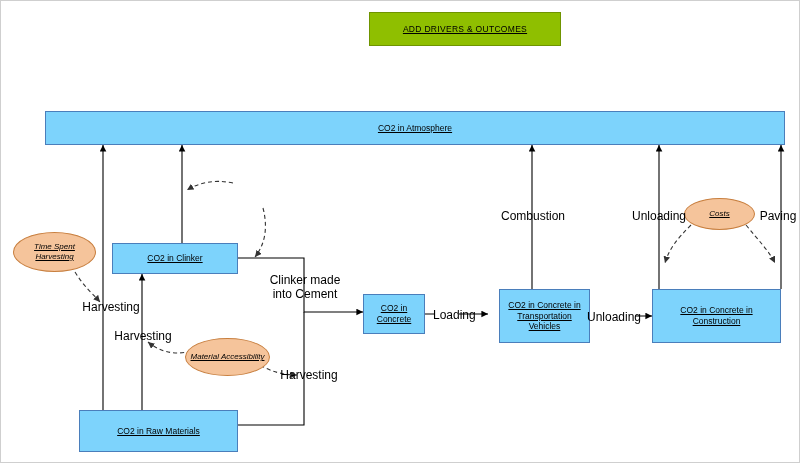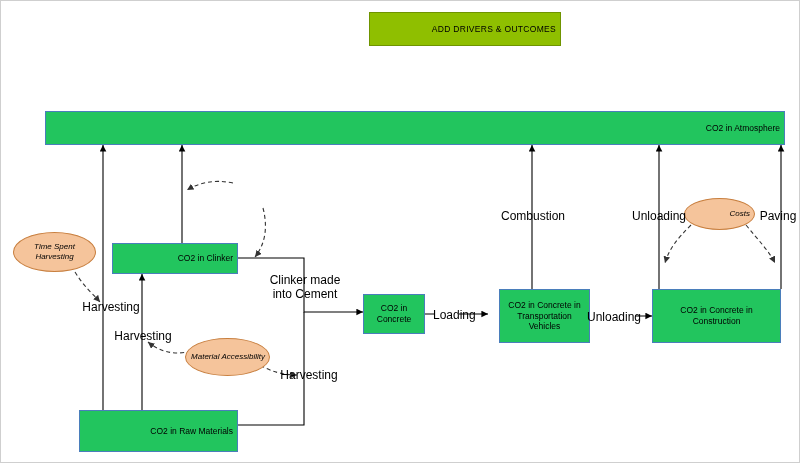--- a/index.html
+++ b/index.html
@@ -24,29 +24,30 @@
     left: 0;
     top: 0;
     width: 800px;
     height: 463px;
   }
   .node {
     position: absolute;
     box-sizing: border-box;
     display: flex;
     align-items: center;
-    justify-content: flex-end;
+    justify-content: center;
     text-align: center;
     font-size: 8.5px;
     color: #000000;
     line-height: 1.25;
     padding: 4px;
+    text-decoration: underline;
   }
   .stock {
-    background: #22c55e;
+    background: #7dd3fc;
     border: 1px solid #4a7ebb;
   }
   .driver {
     background: #f5c49b;
     border: 1px solid #c87f3f;
     border-radius: 50%;
     font-style: italic;
     font-size: 8px;
   }
   .banner {

